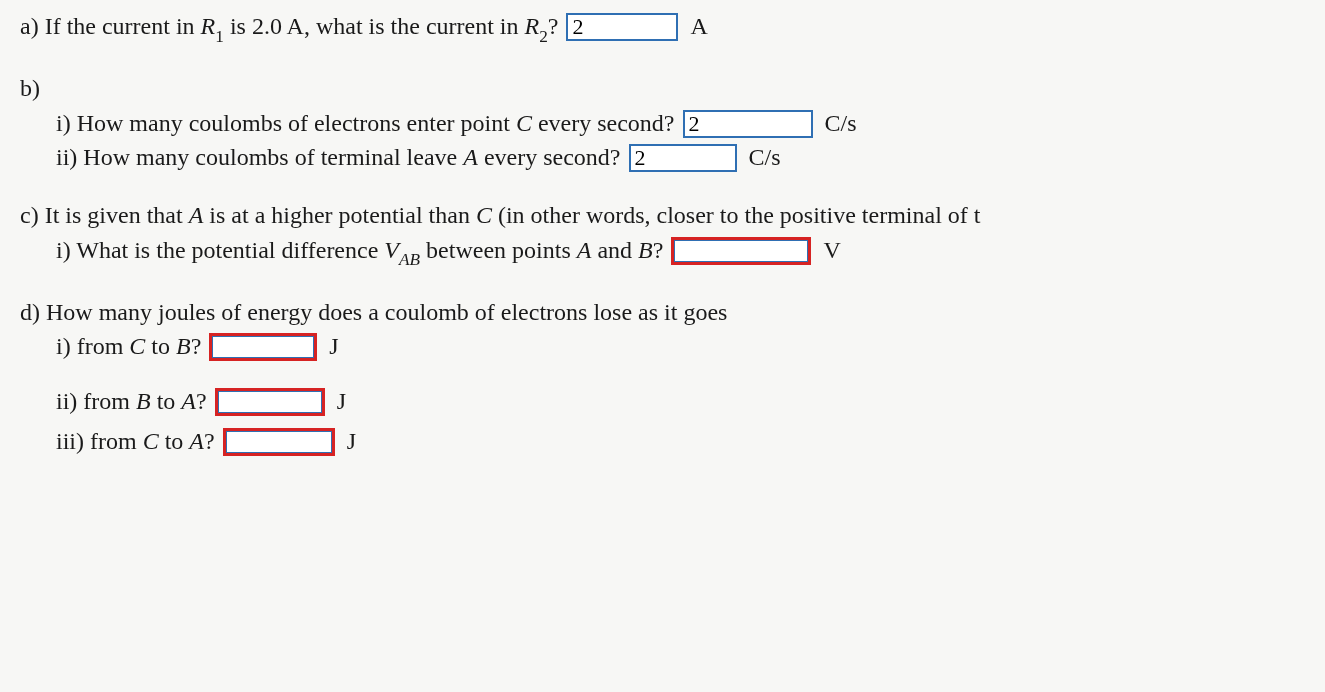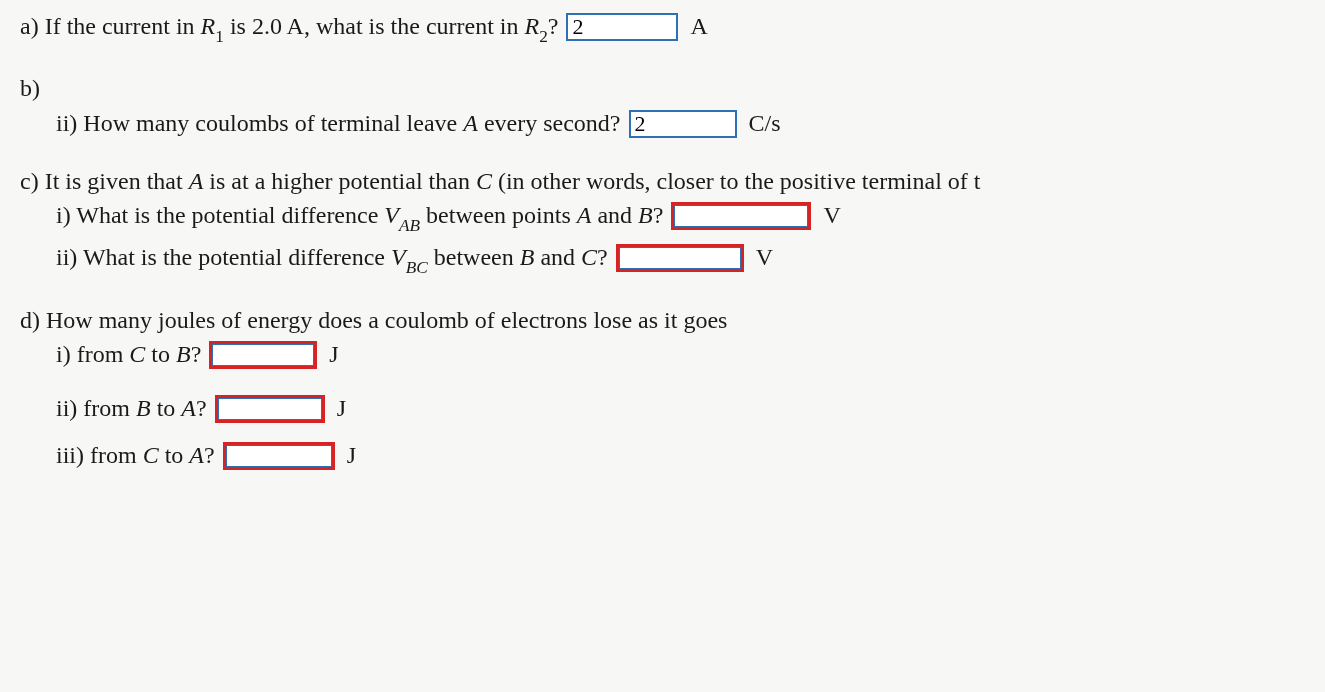--- a/index.html
+++ b/index.html
@@ -80,57 +80,57 @@
     <span>a) If the current in </span><span class="italic">R</span><span class="sub-num-plain">1</span><span> is 2.0 A, what is the current in </span><span class="italic">R</span><span class="sub-num-plain">2</span><span>?  </span>
   </span>
   <input class="answer blue w-a" value="2" style="">
   <span class="unit">A</span>
 </div>
 
 <div class="part">
   <div class="line">b)</div>
   <div class="sub">
     <div class="line">
+      <span>i) How many coulombs of electrons enter point </span><span class="italic">C</span><span> every second? </span>
+      <input class="answer blue w-bi" value="2" style="">
+      <span class="unit">C/s</span>
+    </div>
+    <div class="line">
       <span>ii) How many coulombs of terminal leave </span><span class="italic">A</span><span> every second? </span>
       <input class="answer blue w-bii" value="2" style="">
       <span class="unit">C/s</span>
     </div>
   </div>
 </div>
 
 <div class="part">
   <div class="line" style="white-space:nowrap; overflow:hidden;">
     <span>c) It is given that </span><span class="italic">A</span><span> is at a higher potential than </span><span class="italic">C</span><span> (in other words, closer to the positive terminal of t</span>
   </div>
   <div class="sub">
     <div class="line" style="margin-top:0;">
       <span>i) What is the potential difference </span><span class="italic">V</span><span class="sub-num">AB</span><span> between points </span><span class="italic">A</span><span> and </span><span class="italic">B</span><span>?</span>
       <input class="answer red w-ci" value="" style="">
-      <span class="unit">V</span>
-    </div>
-    <div class="line" style="margin-top:6px;">
-      <span>ii) What is the potential difference </span><span class="italic">V</span><span class="sub-num">BC</span><span> between </span><span class="italic">B</span><span> and </span><span class="italic">C</span><span>?</span>
-      <input class="answer red w-cii" value="" style="">
       <span class="unit">V</span>
     </div>
   </div>
 </div>
 
 <div class="part">
   <div class="line">d) How many joules of energy does a coulomb of electrons lose as it goes</div>
   <div class="sub">
     <div class="line">
       <span>i) from </span><span class="italic">C</span><span> to </span><span class="italic">B</span><span>?</span>
       <input class="answer red w-di" value="" style="">
       <span class="unit">J</span>
     </div>
     <div class="line" style="margin-top:22px;">
       <span>ii) from </span><span class="italic">B</span><span> to </span><span class="italic">A</span><span>?</span>
       <input class="answer red w-dii" value="" style="">
       <span class="unit">J</span>
     </div>
-    <div class="line" style="margin-top:14px;">
+    <div class="line" style="margin-top:8px;">
       <span>iii) from </span><span class="italic">C</span><span> to </span><span class="italic">A</span><span>? </span>
       <input class="answer red w-diii" value="" style="">
       <span class="unit">J</span>
     </div>
   </div>
 </div>
 
 </body></html>

